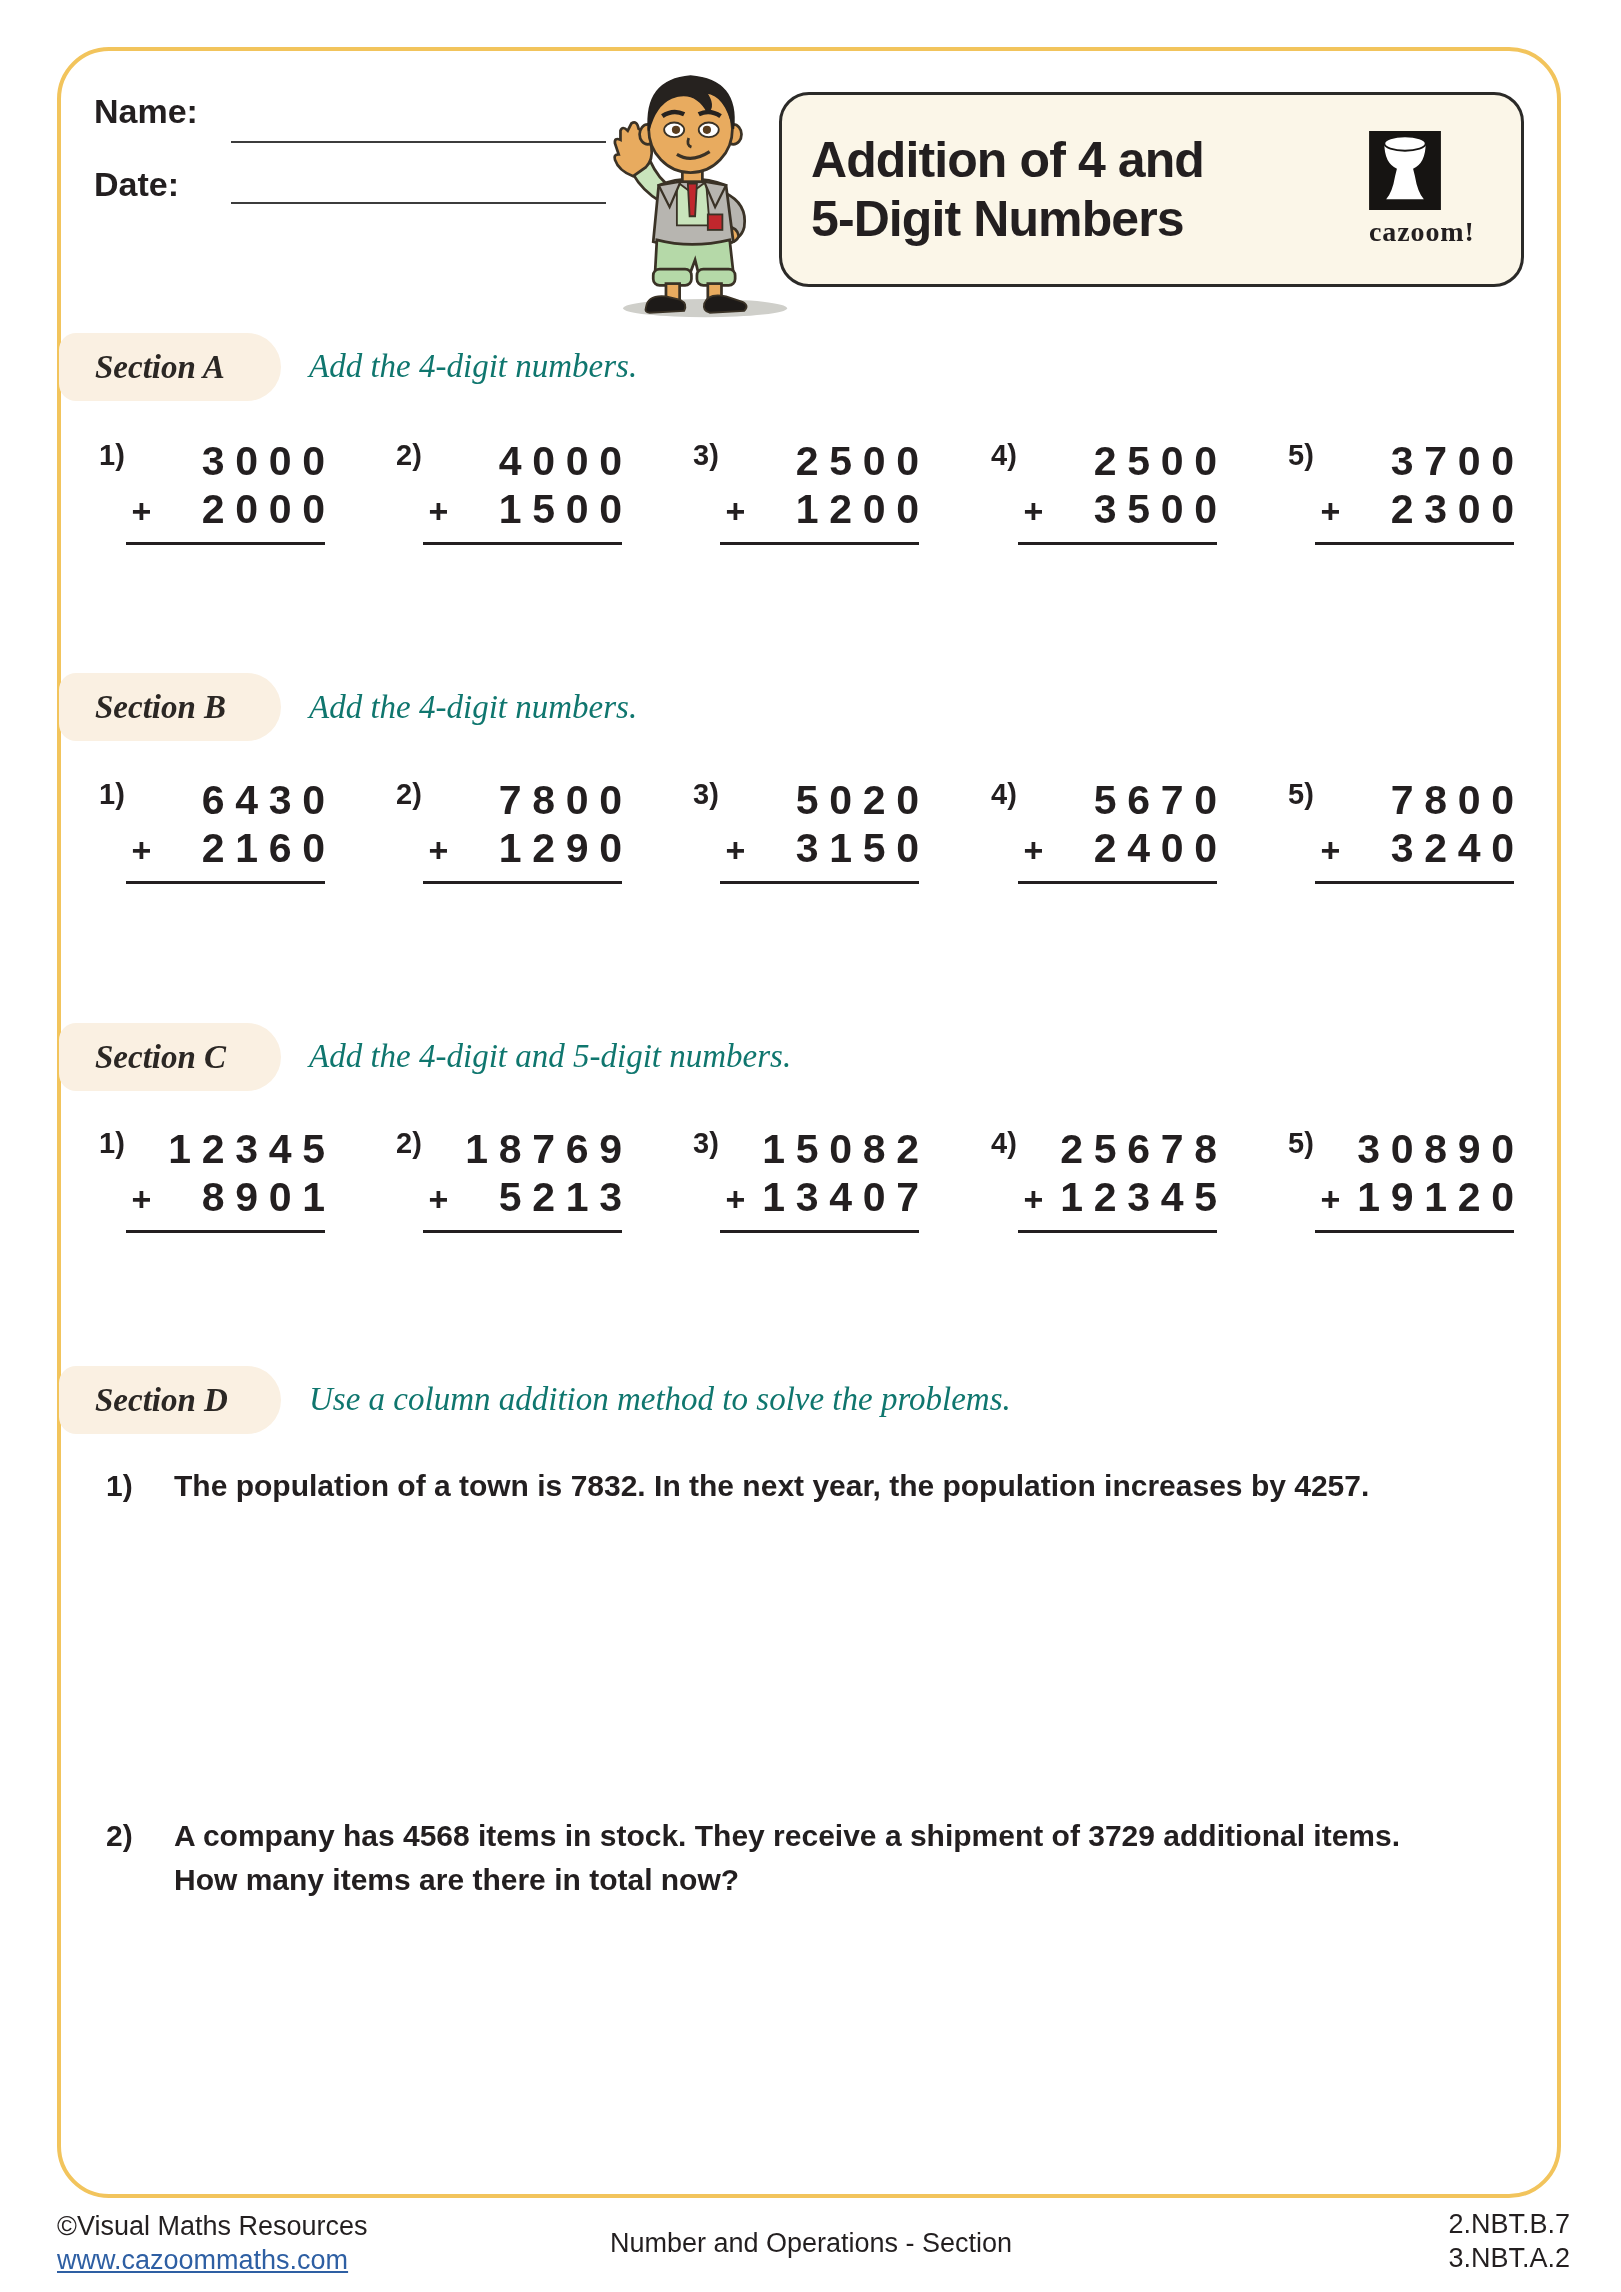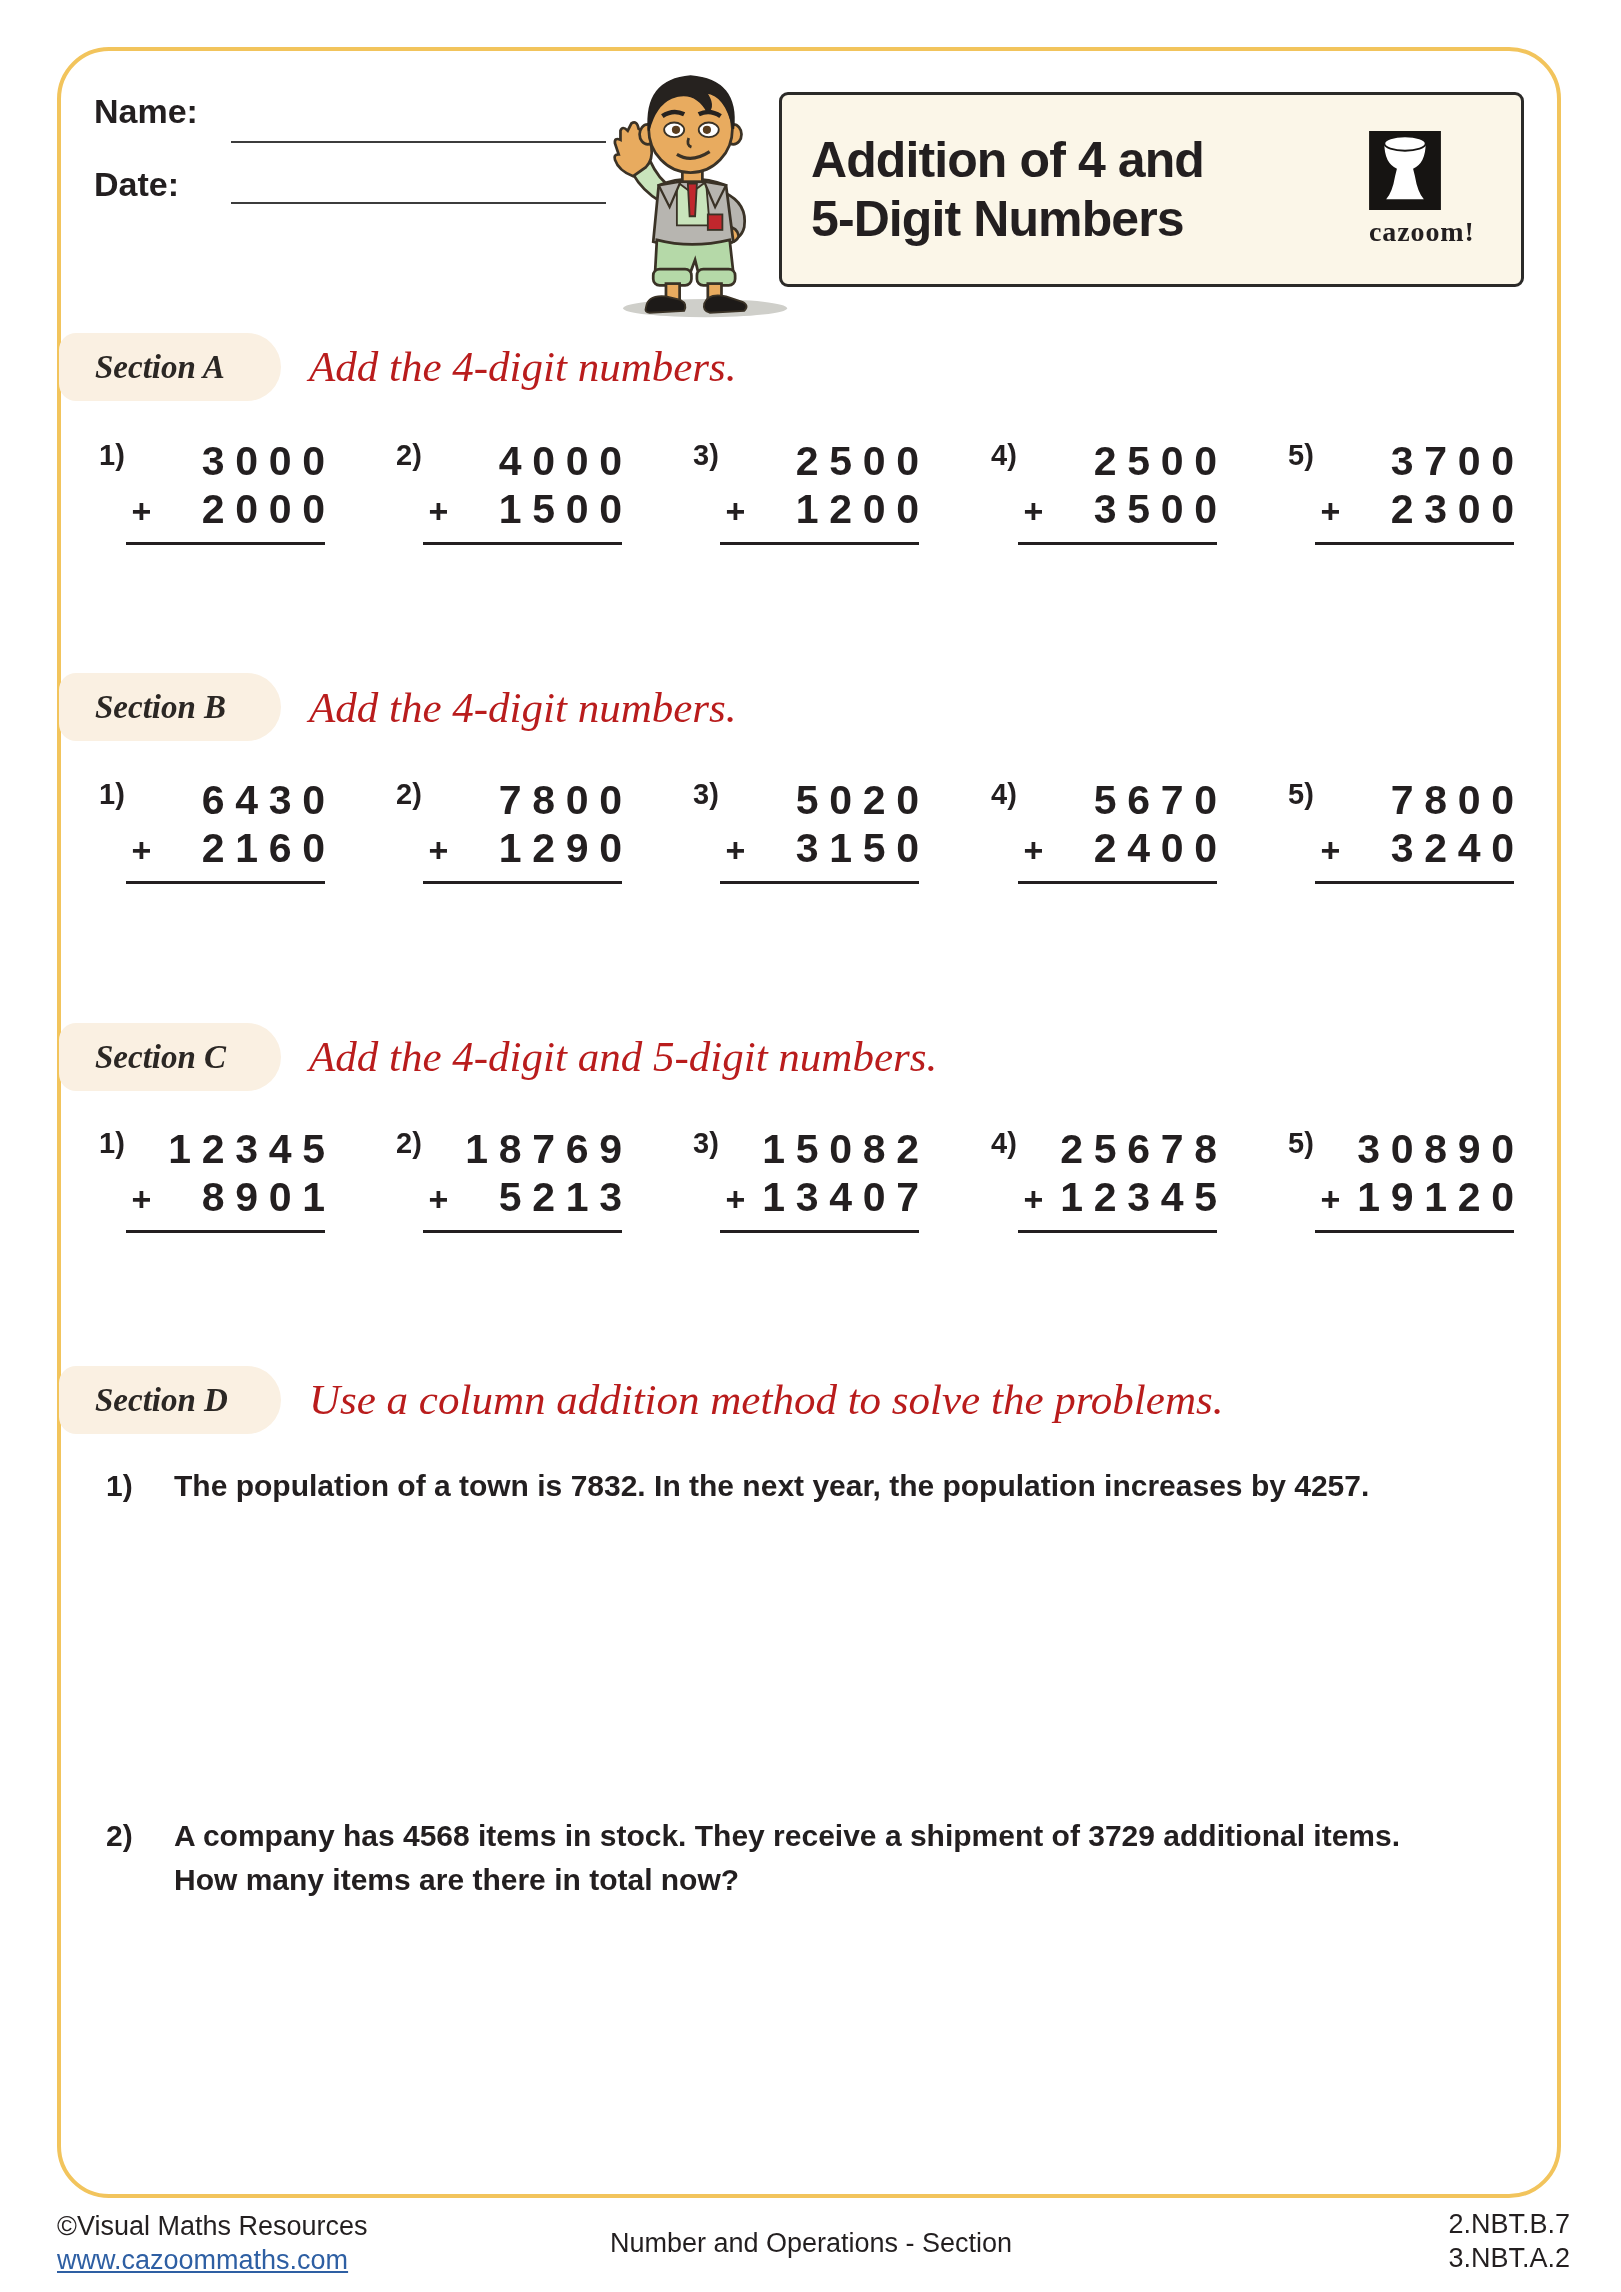--- a/index.html
+++ b/index.html
@@ -3,28 +3,28 @@
 <meta charset="utf-8">
 <style>
   *{margin:0;padding:0;box-sizing:border-box}
   html,body{width:1622px;height:2293px}
   body{position:relative;background:#ffffff;font-family:"Liberation Sans",sans-serif;color:#231f20;overflow:hidden}
   .page-border{position:absolute;left:57px;top:47px;width:1504px;height:2151px;border:4.5px solid #f2c45c;border-radius:52px}
   
   .hdr-label{position:absolute;font-size:34px;font-weight:bold}
   .write-line{position:absolute;border-bottom:2.7px solid #3c3c3c;height:0}
   .mascot{position:absolute;left:582px;top:47px;width:228px;height:273px}
-  .title-box{position:absolute;left:779px;top:92px;width:745px;height:195px;background:#fbf6e8;border:3.6px solid #2b2a28;border-radius:9px;display:flex;align-items:center;padding:0 18px 0 29px}
+  .title-box{position:absolute;left:779px;top:92px;width:745px;height:195px;background:#fbf6e8;border:3.6px solid #2b2a28;border-radius:30px;display:flex;align-items:center;padding:0 18px 0 29px}
   .title-text{flex:1;font-size:50px;font-weight:bold;line-height:59px;letter-spacing:-0.9px}
   .logo{width:134px;display:flex;flex-direction:column;align-items:flex-start;gap:6px}
   .logo-text{font-family:"Liberation Serif","DejaVu Serif",serif;font-weight:bold;font-size:28px;letter-spacing:0.9px}
   
   .pill{position:absolute;left:59px;width:222px;height:68px;background:#faf0e2;border-radius:19.7px 39px 39px 19.7px;display:flex;align-items:center;padding-left:36px}
   .pill-label{font-family:"Liberation Serif","DejaVu Serif",serif;font-style:italic;font-weight:bold;font-size:33px;color:#2b2724}
-  .instr{position:absolute;left:309px;font-family:"Liberation Serif","DejaVu Serif",serif;font-style:italic;font-size:43px;color:#b91c1c;line-height:39px}
+  .instr{position:absolute;left:309px;font-family:"Liberation Serif","DejaVu Serif",serif;font-style:italic;font-size:33px;color:#0f766e;line-height:39px}
   
   .row{position:absolute;left:0;width:1622px;height:121px}
   .problem{position:absolute;top:0;width:226px}
   .problem:nth-child(1){left:99px}
   .problem:nth-child(2){left:396px}
   .problem:nth-child(3){left:693px}
   .problem:nth-child(4){left:991px}
   .problem:nth-child(5){left:1288px}
   .p-num{position:absolute;left:0;top:1.8px;font-size:29px;font-weight:bold}
   .p-body{margin-left:27px;width:199px}

